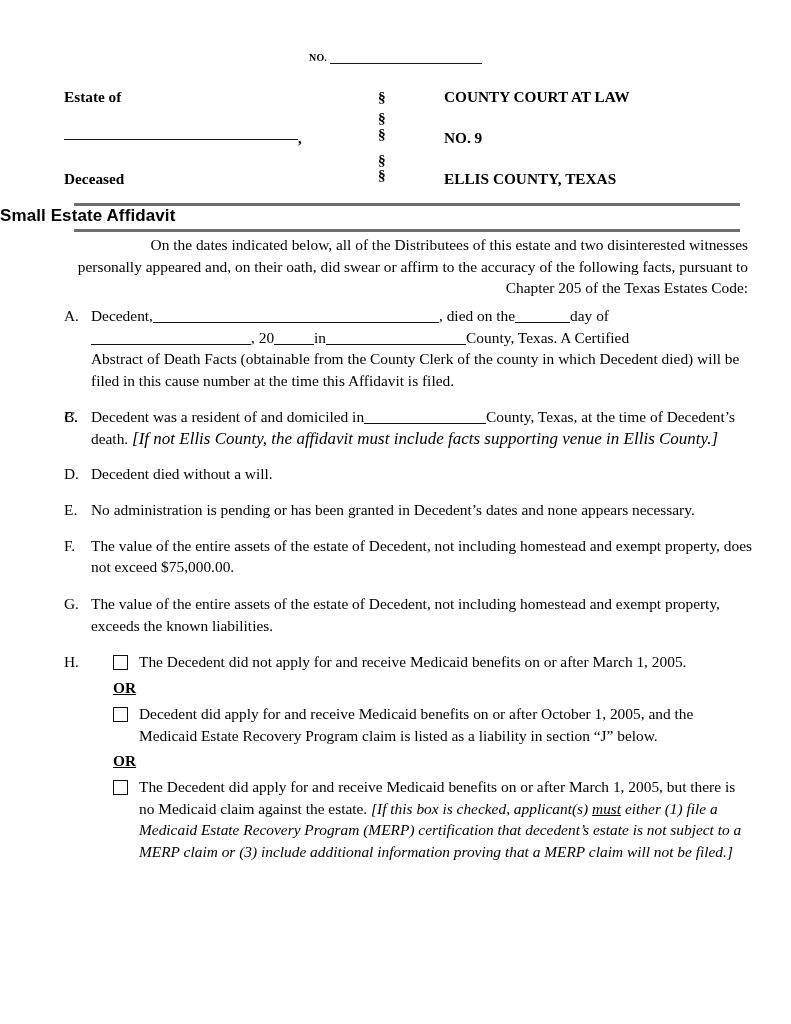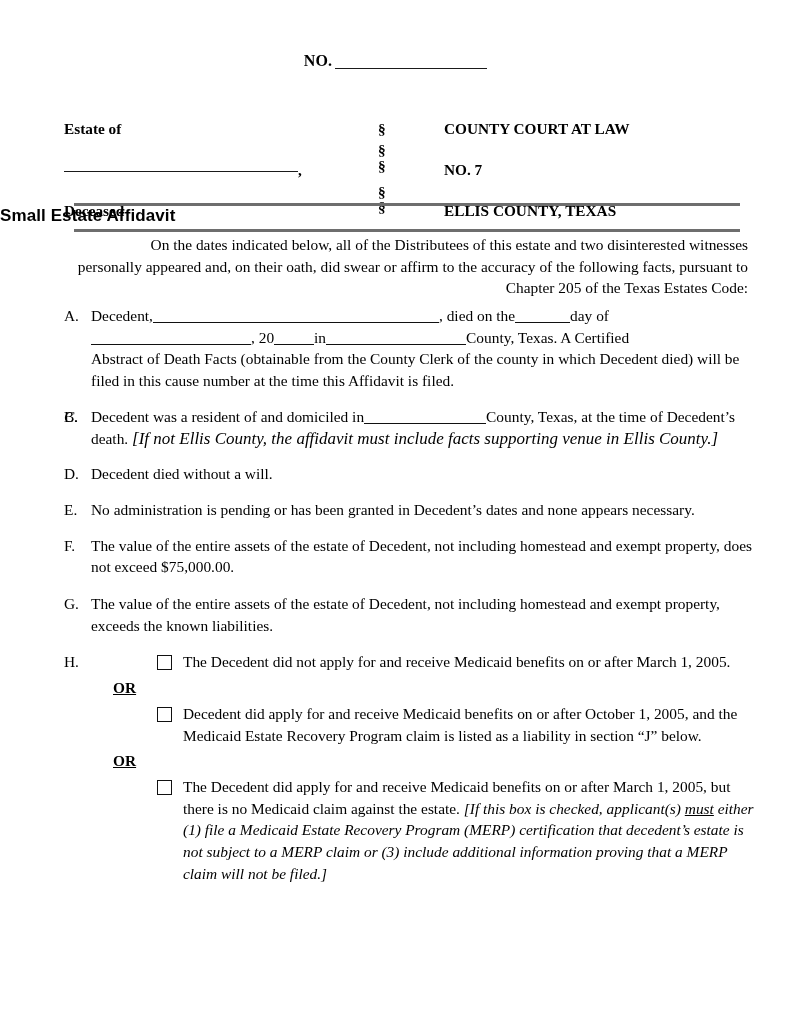--- a/index.html
+++ b/index.html
@@ -25,38 +25,37 @@
     overflow: hidden;
   }
 
   
   .no-line {
     position: absolute;
     left: 0; top: 52px;
     width: 791px;
     text-align: center;
     font-weight: bold;
-    font-size: 16px;
+    font-size: 10px;
     letter-spacing: .1px;
   }
   .no-line .blank {
     display: inline-block;
     width: 152px;
     border-bottom: 1.6px solid #1a1a1a;
     vertical-align: -3px;
     margin-left: 3px;
   }
 
   .caption {
     position: absolute;
     left: 64px; top: 88px;
     width: 680px;
     font-weight: bold;
     font-size: 15.3px;
-    margin-top: 32px;
   }
   .cap-row {
     position: relative;
     height: 27px;
   }
   .cap-left {
     position: absolute;
     left: 0; top: 0;
     white-space: nowrap;
   }
@@ -151,21 +150,20 @@
   .sub {
     margin-top: 2px;
     padding-left: 22px;
   }
   .cbrow {
     position: relative;
     padding-left: 26px;
     line-height: 21.7px;
     font-size: 15.4px;
     margin-bottom: 2px;
-    margin-left: 44px;
   }
   .cbox {
     position: absolute;
     left: 0; top: 4px;
     width: 13px;
     height: 13px;
     border: 1.3px solid #111;
     background: #fff;
     box-sizing: content-box;
   }
@@ -201,21 +199,21 @@
       <span class="cap-right">COUNTY COURT AT LAW</span>
     </div>
 
     <div class="cap-row" style="height:14px">
       <span class="cap-sec" style="top:-6px">§</span>
     </div>
 
     <div class="cap-row">
       <span class="cap-left"><span class="nameblank"></span><span>,</span></span>
       <span class="cap-sec" style="top:-4px">§</span>
-      <span class="cap-right">NO. 7</span>
+      <span class="cap-right">NO. 9</span>
     </div>
 
     <div class="cap-row" style="height:14px">
       <span class="cap-sec" style="top:-5px">§</span>
     </div>
 
     <div class="cap-row">
       <span class="cap-left">Deceased</span>
       <span class="cap-sec" style="top:-4px">§</span>
       <span class="cap-right">ELLIS COUNTY, TEXAS</span>

